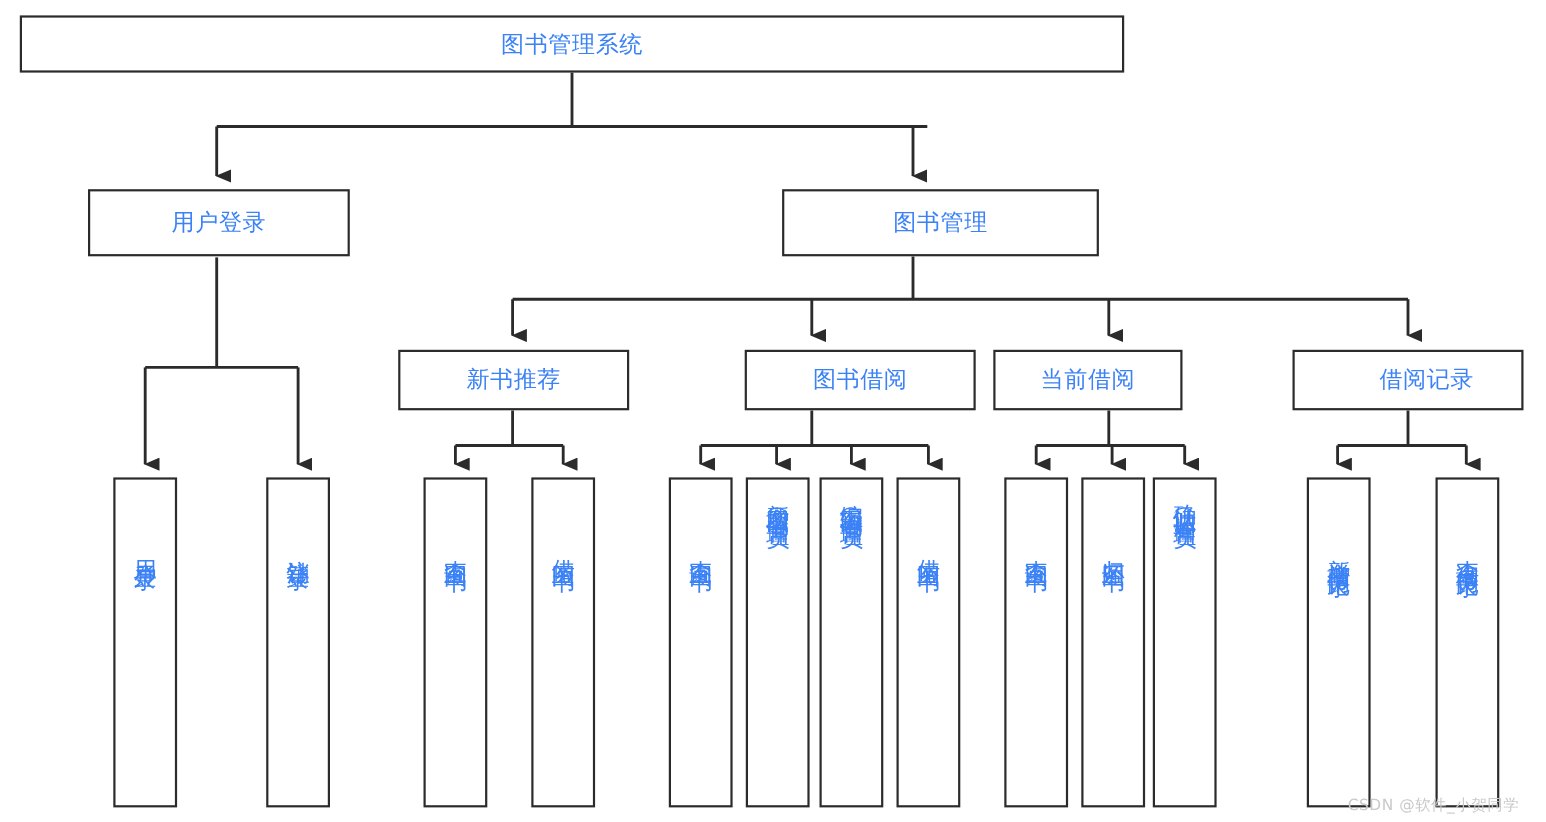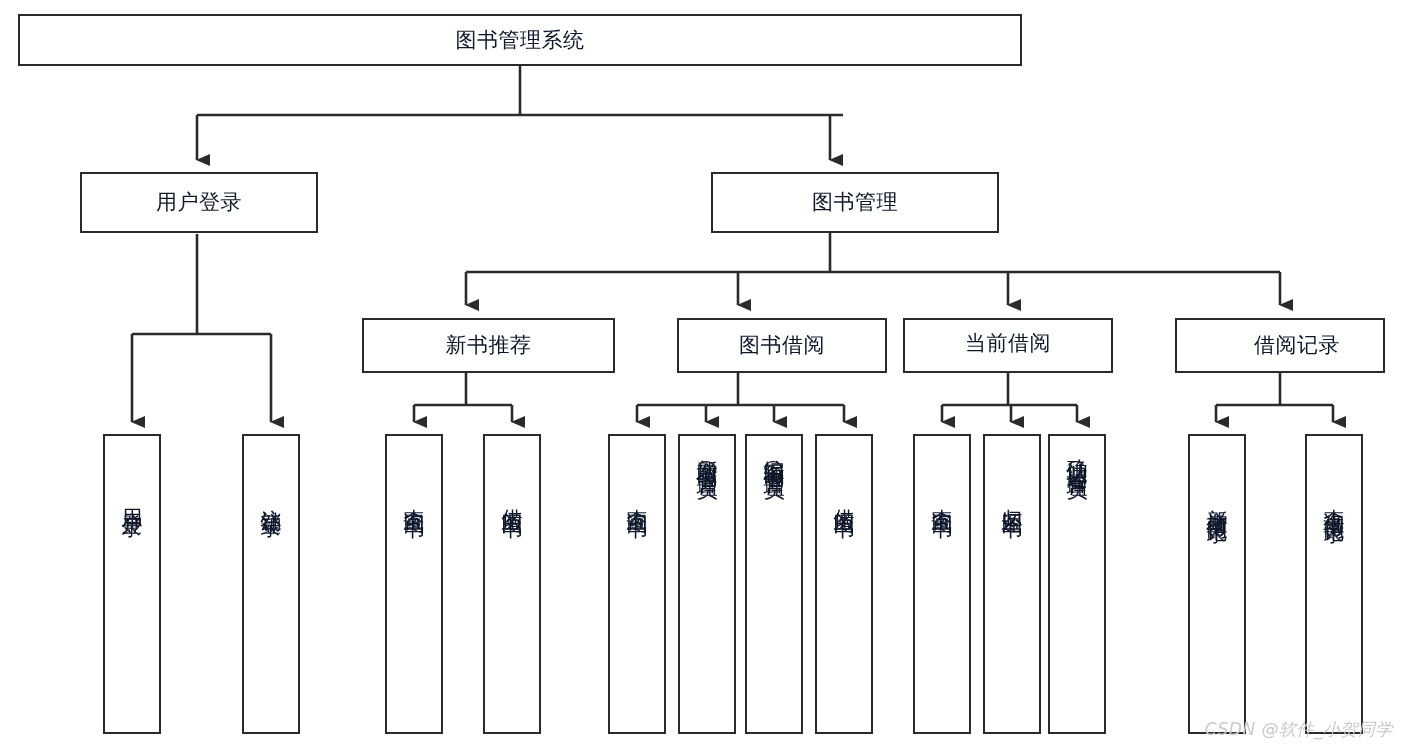--- a/index.html
+++ b/index.html
@@ -30,21 +30,21 @@
     position: absolute;
     box-sizing: border-box;
     background: #ffffff;
     border: 2px solid #2b2b2b;
     display: flex;
     align-items: center;
     justify-content: center;
     z-index: 3;
   }
   .node-label {
-    color: #0f172a;
+    color: #3b82f6;
     font-size: 21px;
     line-height: 1.15;
     letter-spacing: 0.5px;
     white-space: nowrap;
   }
   .node.vertical {
     align-items: flex-start;
     padding-top: 0;
   }
   .node.vertical .node-label {
@@ -56,28 +56,27 @@
     margin: 0 auto;
   }
   .node.vertical.align-mid .node-label {
     margin-top: 56px;
   }
   .node.vertical.align-top .node-label {
     margin-top: 6px;
   }
   #watermark {
     position: absolute;
-    right: 12px;
+    right: 24px;
     bottom: 6px;
     color: #c9c9c9;
-    font-size: 17px;
+    font-size: 14px;
     letter-spacing: 0.5px;
     z-index: 5;
     white-space: nowrap;
-    font-style: italic;
   }
 </style>
 </head>
 <body>
 
 <div id="diagram-root">
 
   <svg class="edges" viewBox="0 0 1405 747">
     <defs>
       <marker id="arrow" viewBox="0 0 12 14" refX="6" refY="13" markerWidth="12" markerHeight="14" orient="auto-start-reverse" markerUnits="userSpaceOnUse">
@@ -132,27 +131,27 @@
     <span class="node-label">图书管理系统</span>
   </div>
 
   <div class="node" style="left:80px; top:172px; width:238px; height:61px;">
     <span class="node-label">用户登录</span>
   </div>
   <div class="node" style="left:711px; top:172px; width:288px; height:61px;">
     <span class="node-label">图书管理</span>
   </div>
 
-  <div class="node" style="left:362px; top:318px; width:253px; height:55px;">
+  <div class="node" style="left:362px; top:318px; width:210px; height:55px;">
     <span class="node-label">新书推荐</span>
   </div>
   <div class="node" style="left:633px; top:318px; width:210px; height:55px;margin-left:44px;">
     <span class="node-label">图书借阅</span>
   </div>
-  <div class="node" style="left:903px; top:318px; width:210px; height:55px;font-family:Liberation Mono, monospace;">
+  <div class="node" style="left:903px; top:318px; width:172px; height:55px;">
     <span class="node-label">当前借阅</span>
   </div>
   <div class="node" style="left:1175px; top:318px; width:210px; height:55px;padding-left:34px;">
     <span class="node-label">借阅记录</span>
   </div>
 
   <div class="node vertical align-mid" style="left:103px; top:434px; width:58px; height:300px;">
     <span class="node-label">用户登录</span>
   </div>
   <div class="node vertical align-mid" style="left:242px; top:434px; width:58px; height:300px;">

